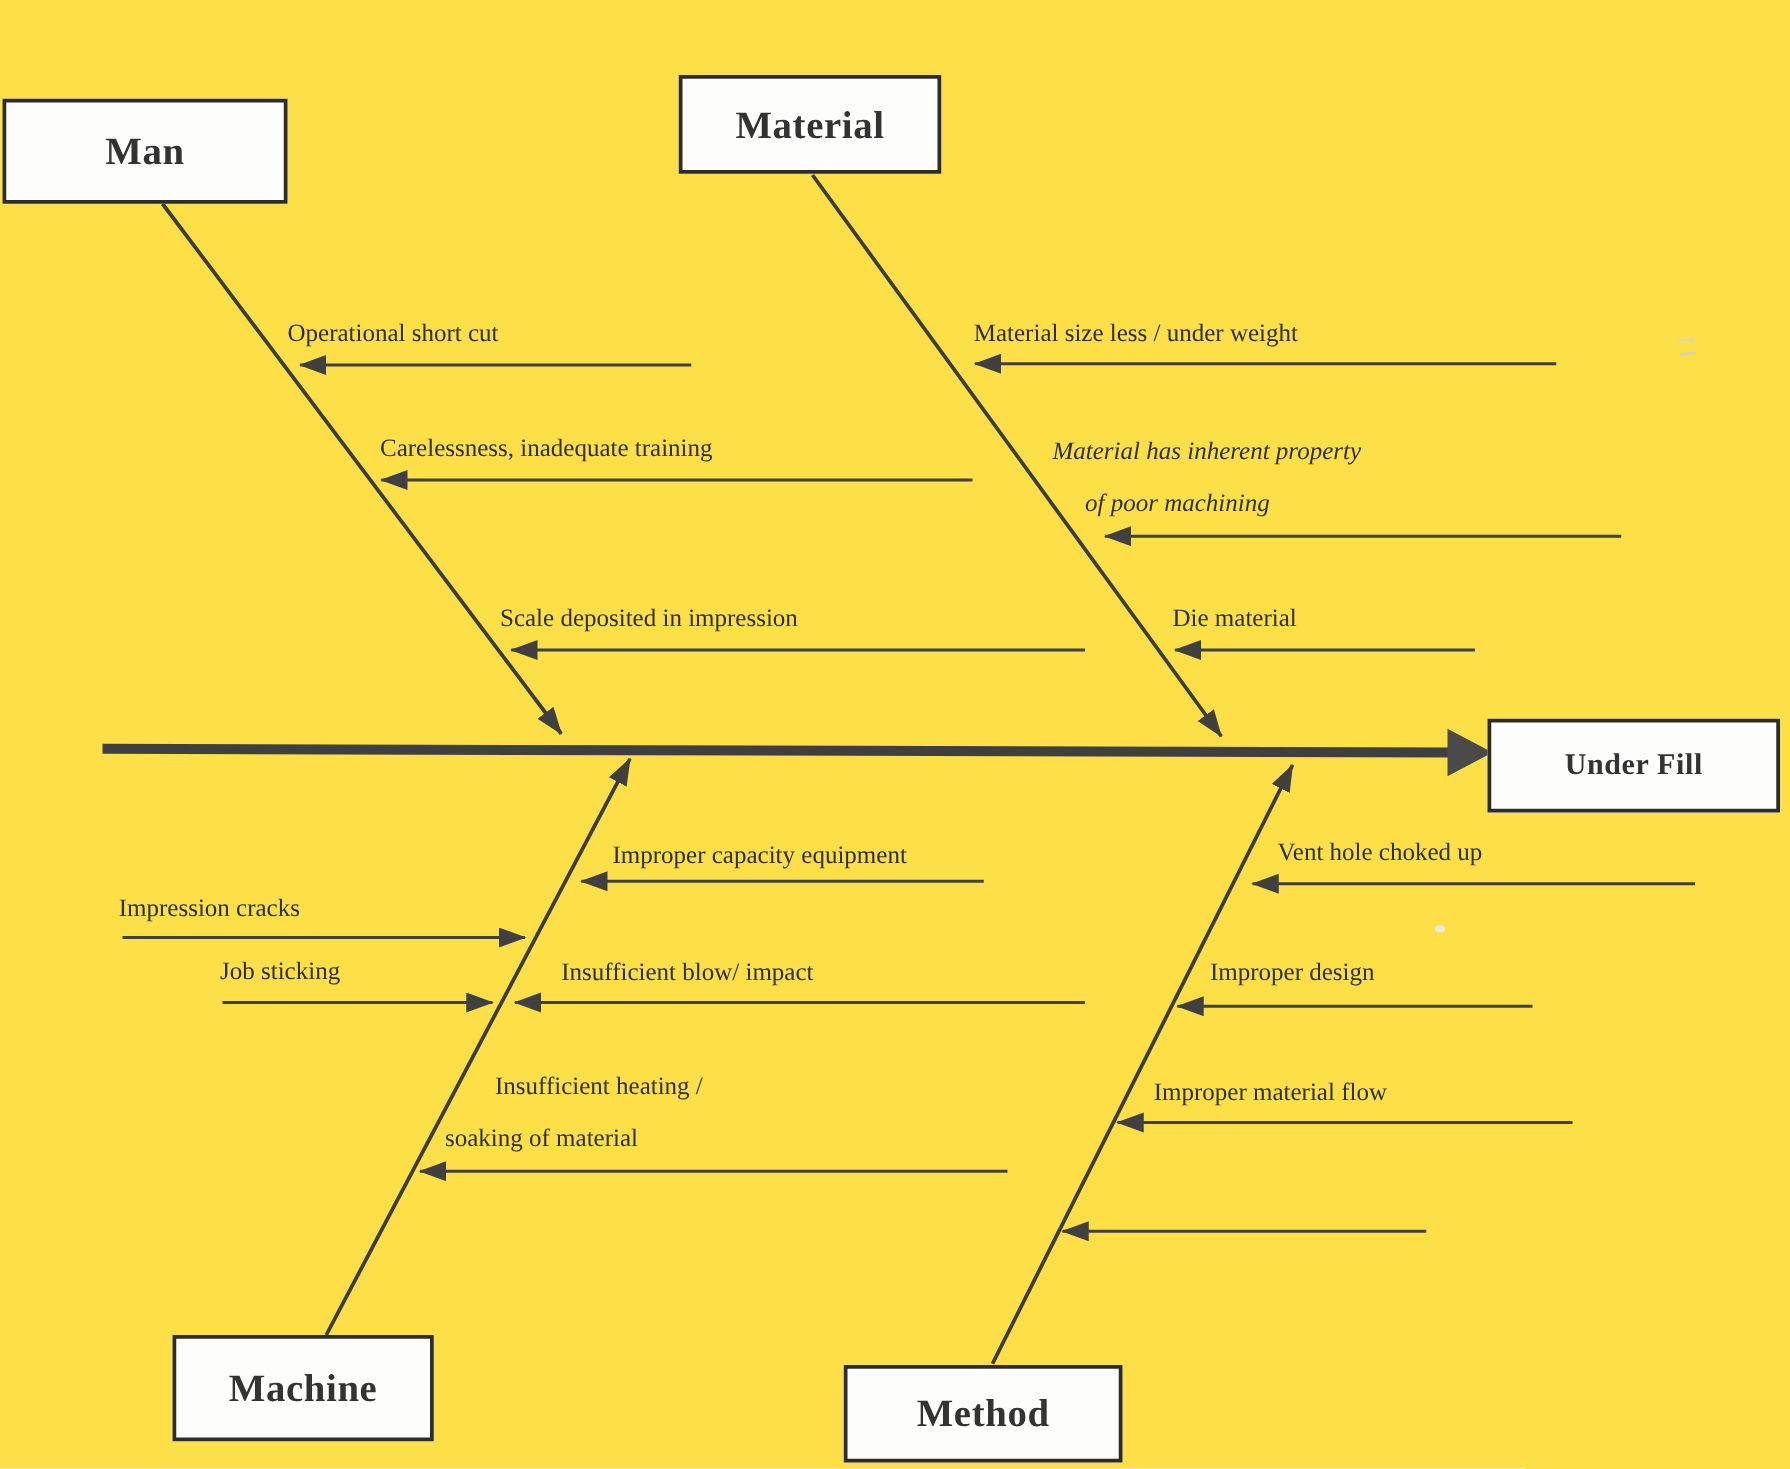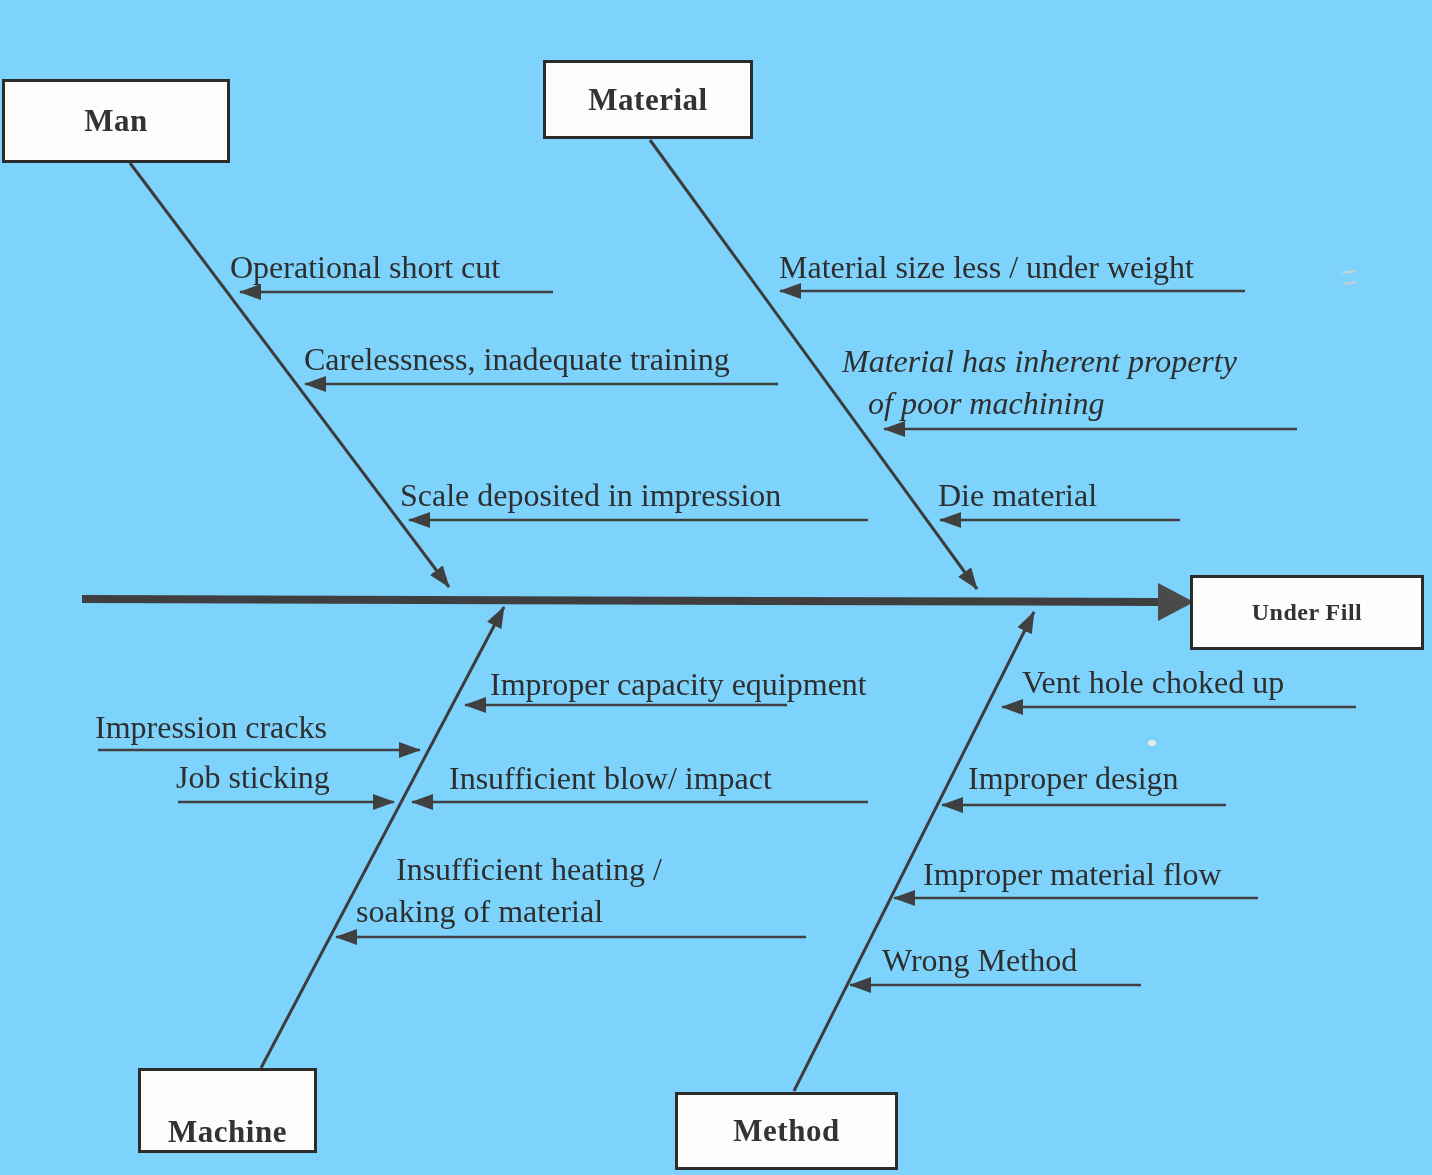--- a/index.html
+++ b/index.html
@@ -1,41 +1,41 @@
 <!DOCTYPE html>
 <html><head>
 <meta charset="utf-8">
 <style>
   html, body { margin: 0; padding: 0; background: #ffffff; }
   .canvas {
     position: relative;
     width: 1432px;
     height: 1175px;
-    background: #7dd3fc;
+    background: #fde047;
     overflow: hidden;
     font-family: "Liberation Serif", "DejaVu Serif", serif;
     color: #2e2e2e;
   }
   .layer { position: absolute; left: 0; top: 0; }
   .cat-box {
     position: absolute;
     background: #fdfdfc;
     border: 3px solid #2c2c2c;
     display: flex;
     align-items: center;
     justify-content: center;
     font-weight: bold;
     font-size: 31px;
     letter-spacing: 0.5px;
     color: #333333;
     box-sizing: border-box;
   }
   .cause {
     position: absolute;
-    font-size: 32px;
+    font-size: 20px;
     line-height: 42px;
     white-space: pre-line;
     color: #2e2e2e;
   }
   .artifact1 {
     position: absolute; left: 1343px; top: 271px; width: 13px; height: 9px;
     border-top: 2px solid #d4d4d1; border-bottom: 2px solid #cfcfcc;
     transform: rotate(-6deg); opacity: 0.9;
   }
   .artifact2 {
@@ -82,21 +82,21 @@
     <line x1="1258" y1="898" x2="894" y2="898" stroke="#404040" stroke-width="2.5" marker-end="url(#ah)"></line>
     <line x1="1141" y1="985" x2="850" y2="985" stroke="#404040" stroke-width="2.5" marker-end="url(#ah)"></line>
   </svg>
 
   <div class="cat-box" style="left:2px; top:79px; width:228px; height:84px;">
     <span>Man</span>
   </div>
   <div class="cat-box" style="left:543px; top:60px; width:210px; height:79px;">
     <span>Material</span>
   </div>
-  <div class="cat-box" style="left:138px; top:1068px; width:179px; height:85px;align-items:flex-end;">
+  <div class="cat-box" style="left:138px; top:1068px; width:209px; height:85px;">
     <span>Machine</span>
   </div>
   <div class="cat-box" style="left:675px; top:1092px; width:223px; height:78px;">
     <span>Method</span>
   </div>
 
   <div class="cat-box" style="left:1190px; top:575px; width:234px; height:75px; font-size:24px;">
     <span>Under Fill</span>
   </div>
 
@@ -112,18 +112,17 @@
   <div class="cause" style="left:95px; top:706px;">Impression cracks</div>
   <div class="cause" style="left:176px; top:756px;">Job sticking</div>
   <div class="cause" style="left:490px; top:663px;">Improper capacity equipment</div>
   <div class="cause" style="left:449px; top:757px;">Insufficient blow/ impact</div>
   <div class="cause" style="left:356px; top:848px; text-indent:40px;">Insufficient heating /
 soaking of material</div>
 
   <div class="cause" style="left:1022px; top:661px;">Vent hole choked up</div>
   <div class="cause" style="left:968px; top:757px;">Improper design</div>
   <div class="cause" style="left:879px; top:853px;margin-left:44px;">Improper material flow</div>
-  <div class="cause" style="left:882px; top:939px;">Wrong Method</div>
 
   <div class="artifact1"></div>
   <div class="artifact2"></div>
 
 </div>
 
 </body></html>

